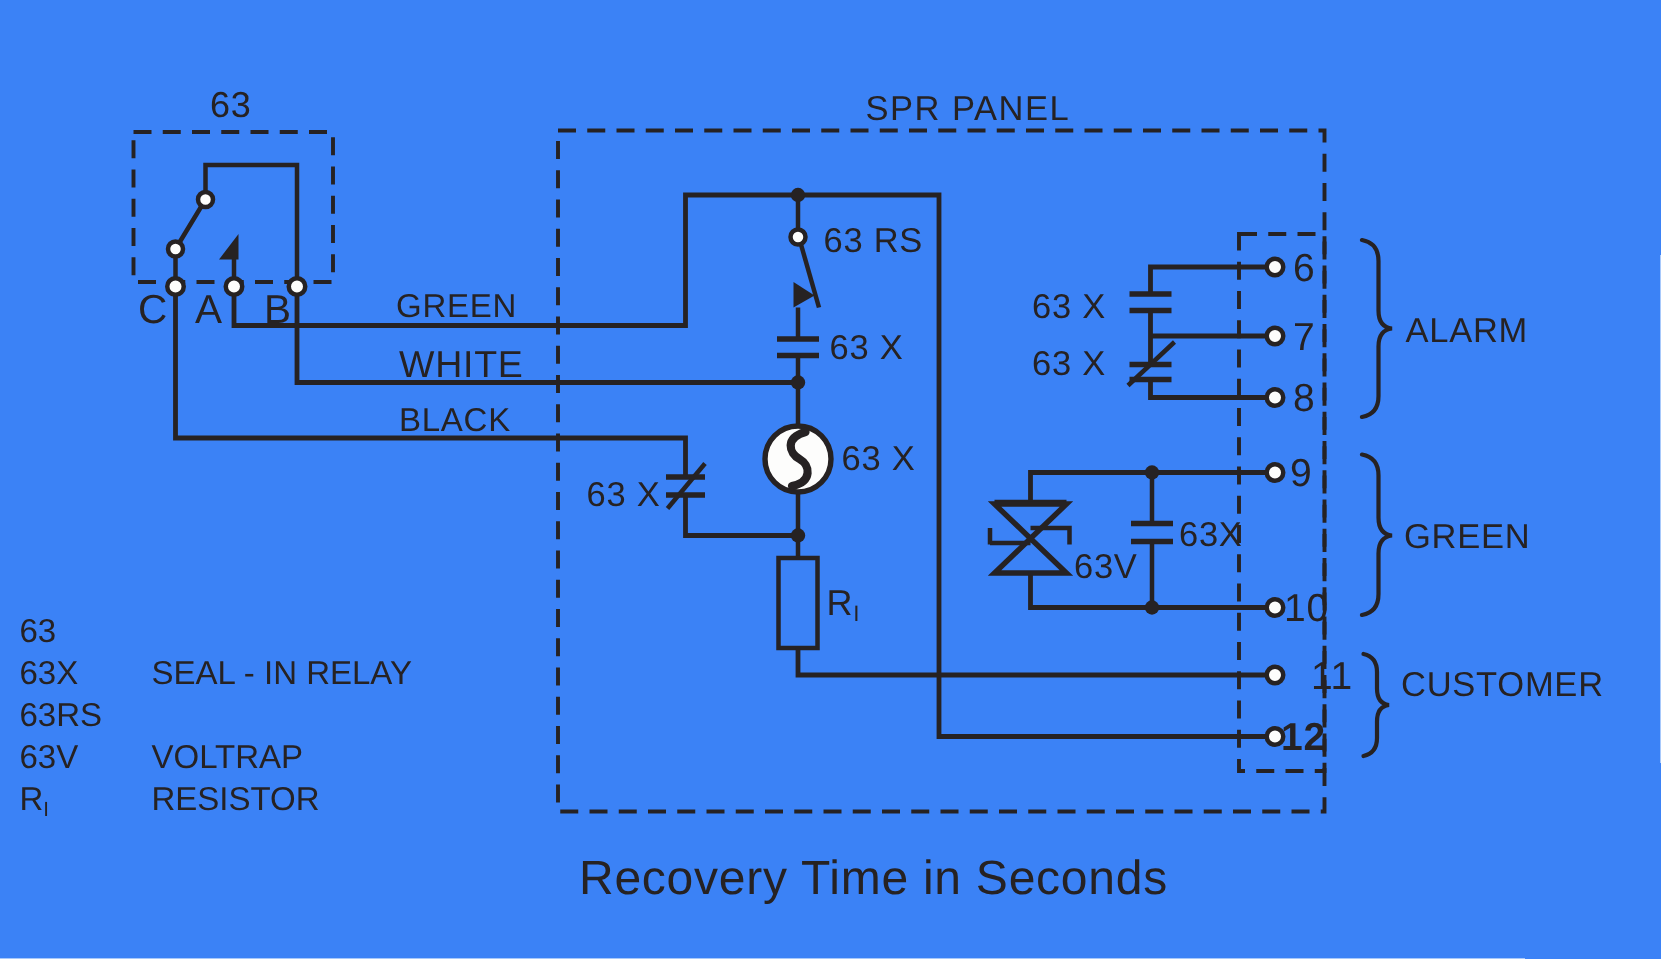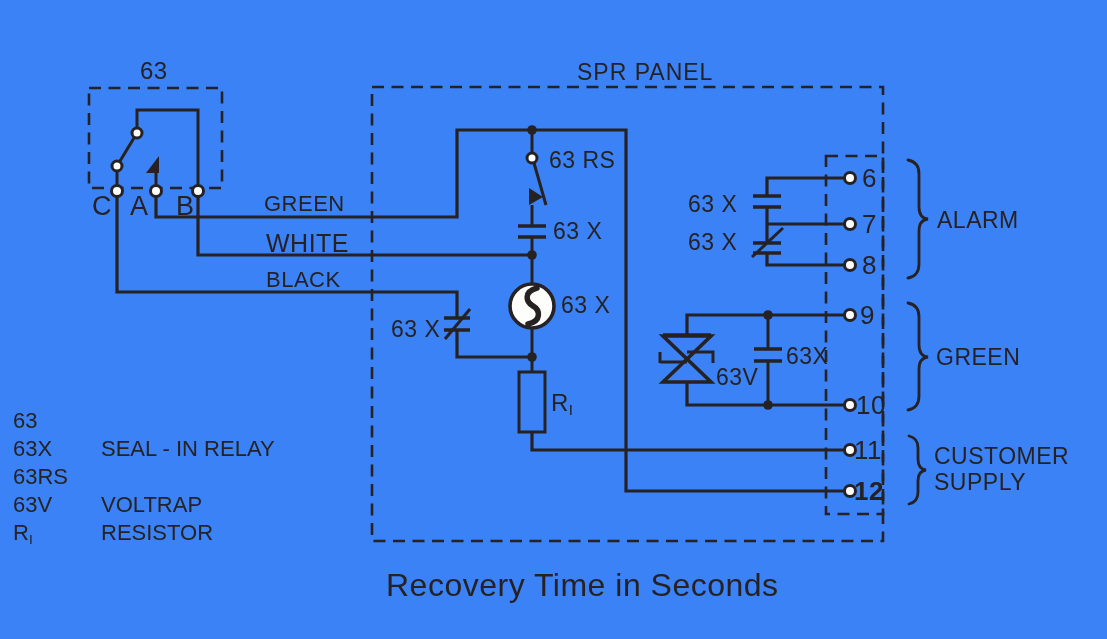--- a/index.html
+++ b/index.html
@@ -159,28 +159,27 @@
   <span class="lbl" style="left:688px; top:192px; font-size:23px;">63 X</span>
   <span class="lbl" style="left:688px; top:230px; font-size:23px;">63 X</span>
   <span class="lbl" style="left:716px; top:365px; font-size:23px;">63V</span>
   <span class="lbl" style="left:786px; top:344px; font-size:23px;">63X</span>
 
   <span class="lbl" style="left:862px; top:165px; font-size:26px;">6</span>
   <span class="lbl" style="left:862px; top:211px; font-size:26px;">7</span>
   <span class="lbl" style="left:862px; top:252px; font-size:26px;">8</span>
   <span class="lbl" style="left:860px; top:302px; font-size:26px;">9</span>
   <span class="lbl" style="left:856px; top:392px; font-size:26px;">10</span>
-  <span class="lbl" style="left:854px; top:437px; font-size:26px;">11</span>
+  <span class="lbl" style="left:854px; top:437px; font-size:26px;padding-left:20px;">11</span>
   <span class="lbl" style="left:854px; top:478px; font-size:26px;font-weight:bold;">12</span>
 
   <span class="lbl" style="left:937px; top:208px; font-size:23px;">ALARM</span>
   <span class="lbl" style="left:936px; top:345px; font-size:23px;">GREEN</span>
   <div class="customer-label">
     <div>CUSTOMER</div>
-    <div>SUPPLY</div>
   </div>
 
   <div class="legend">
     <div class="leg-row">
       <span class="leg-term">63</span>
     </div>
     <div class="leg-row">
       <span class="leg-term">63X</span>
       <span>SEAL - IN RELAY</span>
     </div>

